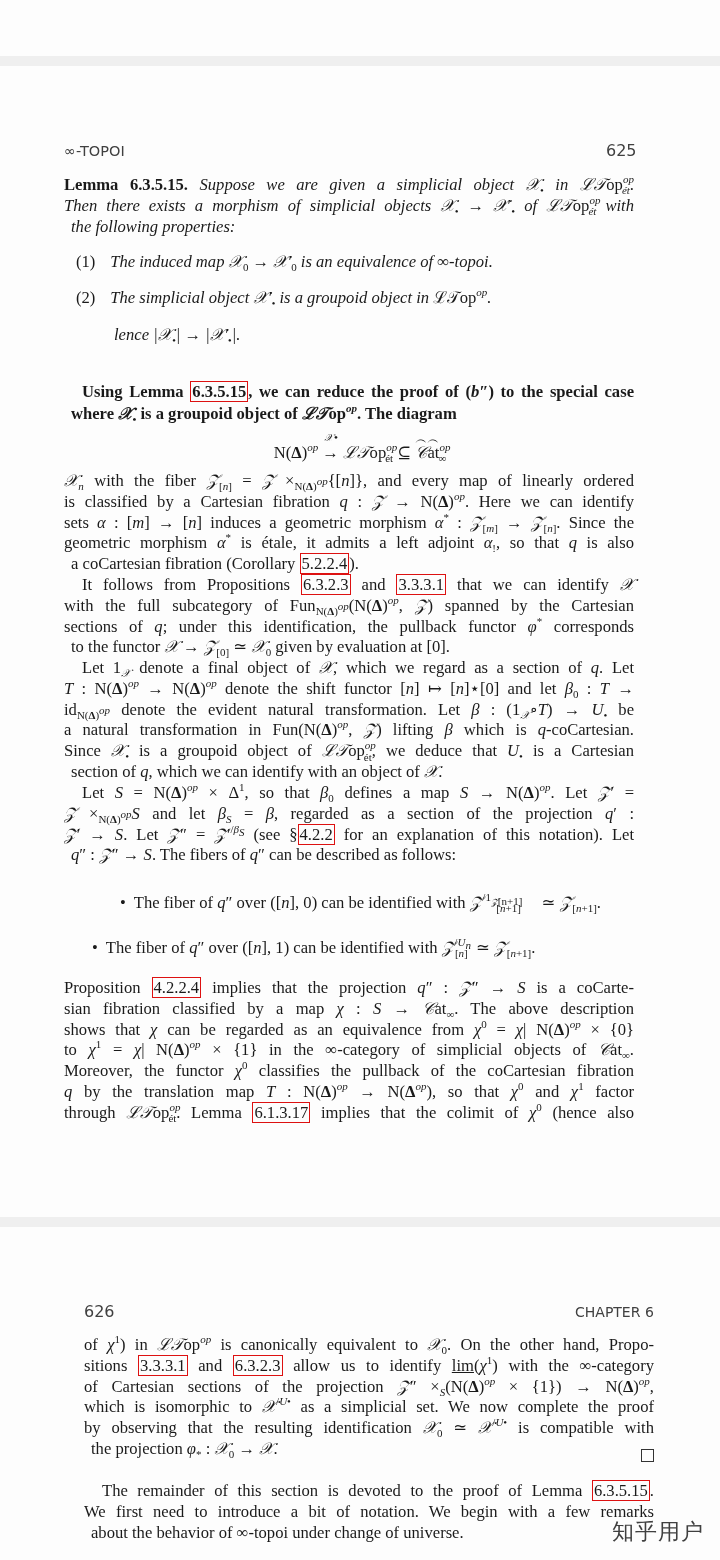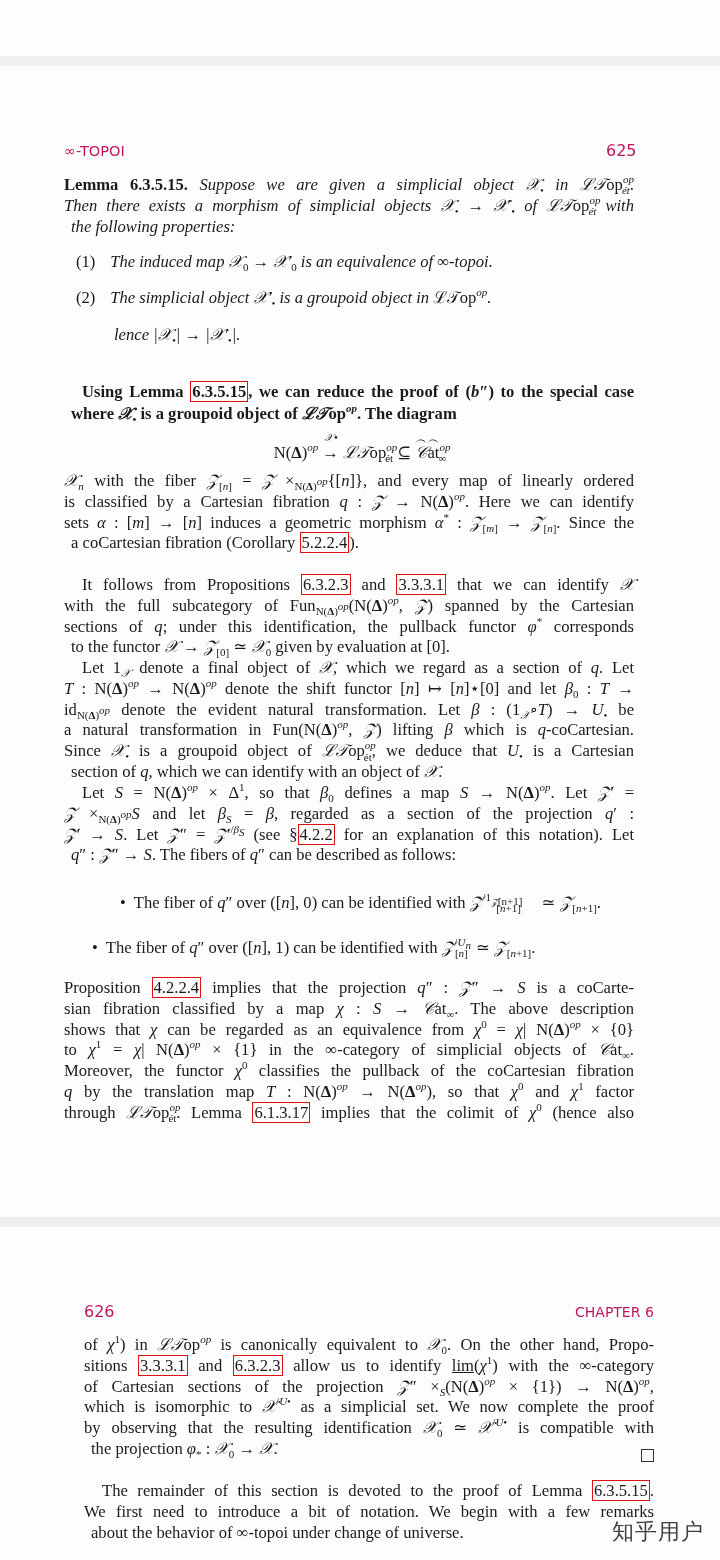--- a/index.html
+++ b/index.html
@@ -1,19 +1,19 @@
 <!DOCTYPE html>
 <html><head>
 <meta charset="utf-8">
 <style>
   html, body { margin:0; padding:0; }
   body { width:720px; height:1560px; background:#fdfdfd; position:relative; overflow:hidden;
          font-family:"Liberation Serif","DejaVu Serif",serif; color:#1a1a1a; }
   .gap { position:absolute; left:0; width:720px; background:#efefef; }
-  .hdr { position:absolute; font-family:"DejaVu Sans","Liberation Sans",sans-serif; font-size:14.5px; color:#be185d; }
+  .hdr { position:absolute; font-family:"DejaVu Sans","Liberation Sans",sans-serif; font-size:14.5px; color:#404040; }
   .txt { position:absolute; left:64px; width:570px; font-size:16.6px; line-height:20.8px; text-align:justify; }
   .txt2 { position:absolute; left:84px; width:570px; font-size:16.6px; line-height:20.8px; text-align:justify; }
   .line { display:block; white-space:nowrap; text-align-last:justify; text-align:justify; }
   .line.last { text-align-last:left;margin-left:7px; }
   .ind { padding-left:18px; }
   i, .it { font-style:italic; }
   b { font-weight:bold; }
   .ref { border:1.5px solid #d11; padding:0 1px; }
   sup, sub { font-size:11px; line-height:0; }
   .cal { font-family:"DejaVu Serif",serif; font-style:italic; }
@@ -49,20 +49,21 @@
     <span class="line ind">Using Lemma <span class="ref">6.3.5.15</span>, we can reduce the proof of (<i>b</i>″) to the special case</span>
     <span class="line last">where <span class="cal">𝒳</span><sub>•</sub> is a groupoid object of <span class="cal">ℒ𝒯</span>op<sup><i>op</i></sup>. The diagram</span>
   </div>
 
   <div class="disp" style="top:440px;">N(<b>Δ</b>)<sup><i>op</i></sup> <span style="position:relative;">→<span style="position:absolute;left:2px;top:-11px;font-size:10px;" class="cal">𝒳•</span></span> <span class="cal">ℒ𝒯</span>op<sup><i>op</i></sup><sub style="margin-left:-12px">ét</sub> ⊆ <span style="position:relative;"><span style="position:absolute;left:0;top:-12px;font-size:12px;">︵︵</span><span class="cal">𝒞</span>at</span><sup><i>op</i></sup><sub style="margin-left:-12px">∞</sub></div>
 
   <div class="txt" style="top:471px;">
     <span class="line"><span class="cal">𝒳</span><sub><i>n</i></sub> with the fiber <span class="cal">𝒵</span><sub>[<i>n</i>]</sub> = <span class="cal">𝒵</span> ×<sub>N(<b>Δ</b>)<sup><i>op</i></sup></sub>{[<i>n</i>]}, and every map of linearly ordered</span>
     <span class="line">is classified by a Cartesian fibration <i>q</i> : <span class="cal">𝒵</span> → N(<b>Δ</b>)<sup><i>op</i></sup>. Here we can identify</span>
     <span class="line">sets <i>α</i> : [<i>m</i>] → [<i>n</i>] induces a geometric morphism <i>α</i><sup>*</sup> : <span class="cal">𝒵</span><sub>[<i>m</i>]</sub> → <span class="cal">𝒵</span><sub>[<i>n</i>]</sub>. Since the</span>
+    <span class="line">geometric morphism <i>α</i><sup>*</sup> is étale, it admits a left adjoint <i>α</i><sub>!</sub>, so that <i>q</i> is also</span>
     <span class="line last">a coCartesian fibration (Corollary <span class="ref">5.2.2.4</span>).</span>
   </div>
 
   <div class="txt" style="top:575px;">
     <span class="line ind">It follows from Propositions <span class="ref">6.3.2.3</span> and <span class="ref">3.3.3.1</span> that we can identify <span class="cal">𝒳</span></span>
     <span class="line">with the full subcategory of Fun<sub>N(<b>Δ</b>)<sup><i>op</i></sup></sub>(N(<b>Δ</b>)<sup><i>op</i></sup>, <span class="cal">𝒵</span>) spanned by the Cartesian</span>
     <span class="line">sections of <i>q</i>; under this identification, the pullback functor <i>φ</i><sup>*</sup> corresponds</span>
     <span class="line last">to the functor <span class="cal">𝒳</span> → <span class="cal">𝒵</span><sub>[0]</sub> ≃ <span class="cal">𝒳</span><sub>0</sub> given by evaluation at [0].</span>
   </div>
 

